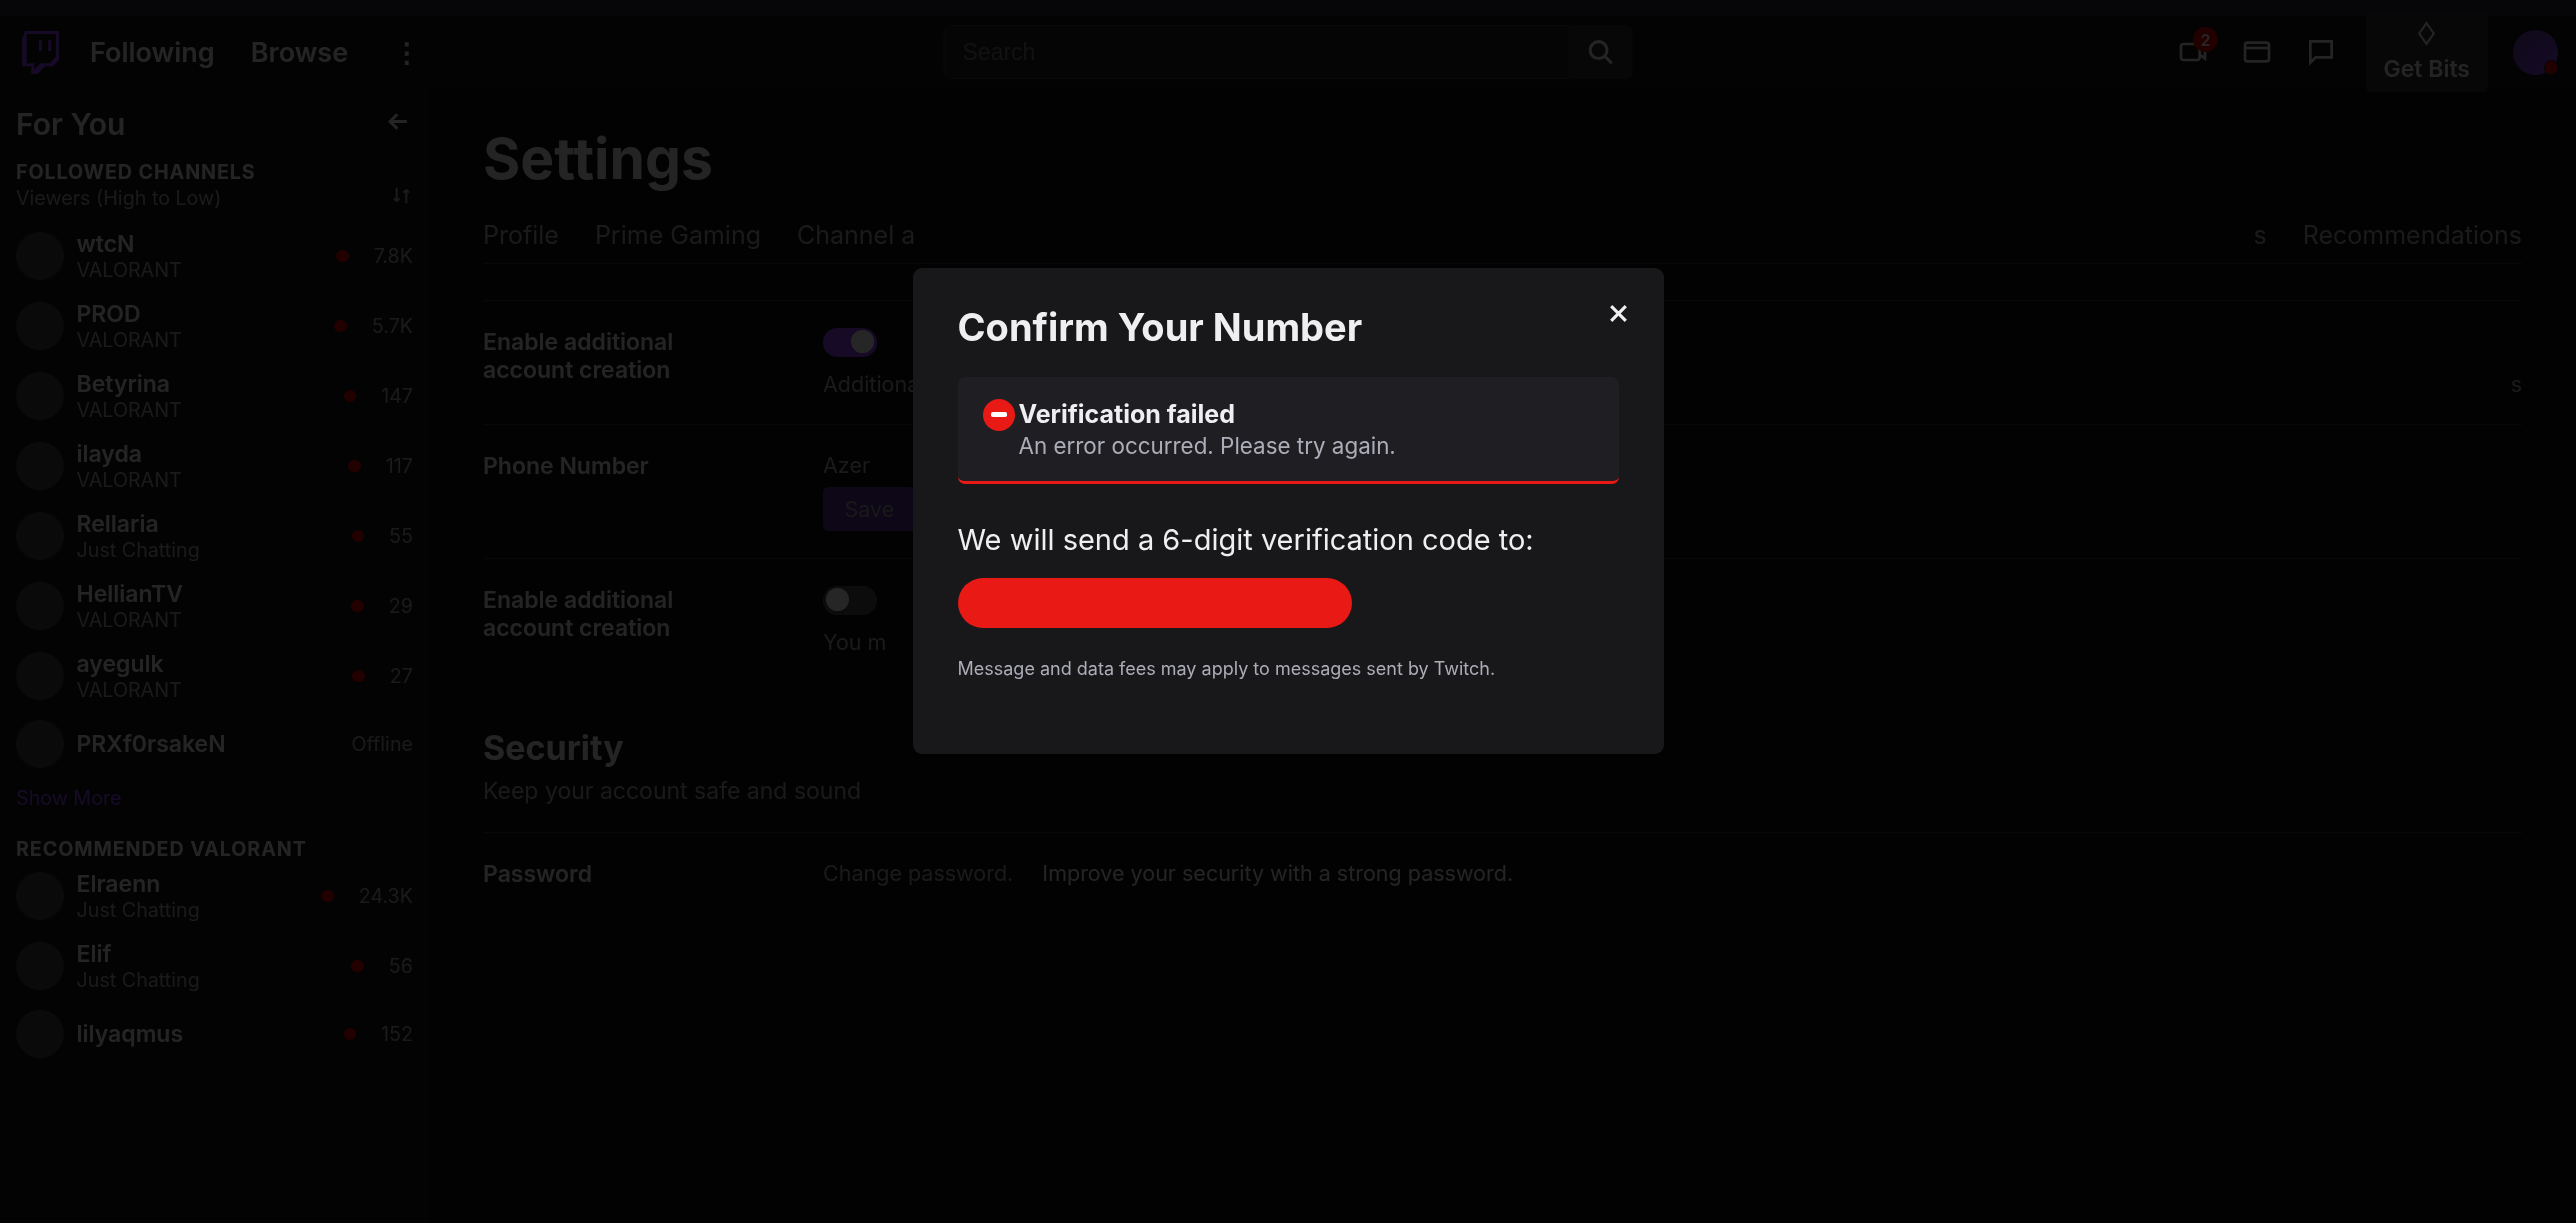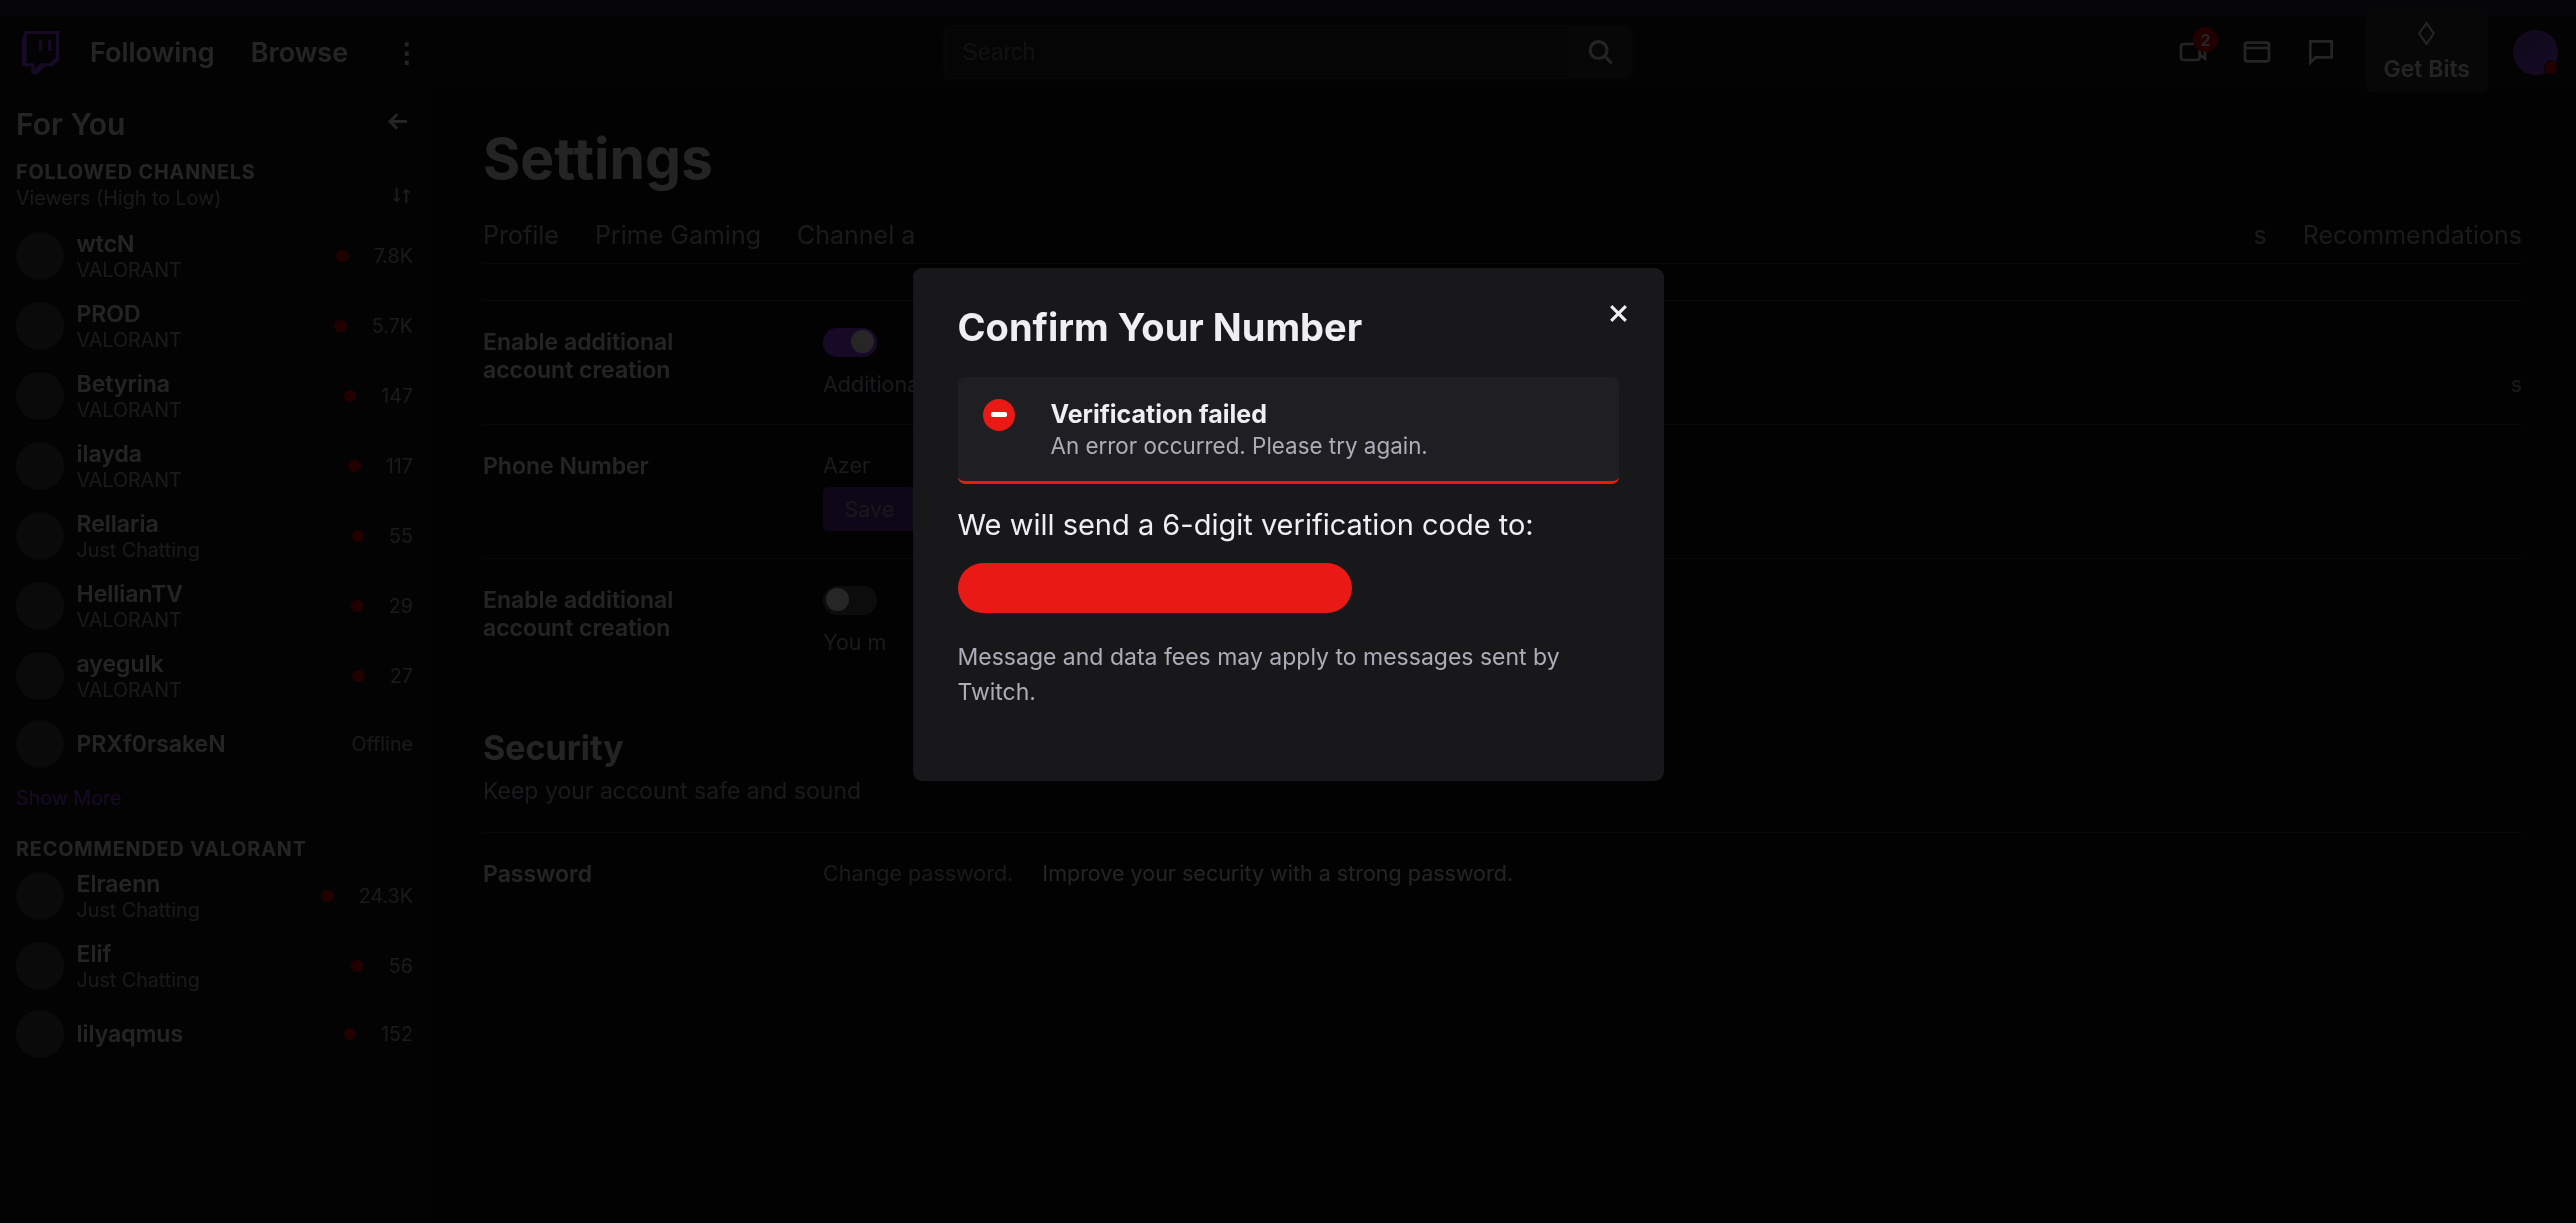--- a/index.html
+++ b/index.html
@@ -288,23 +288,23 @@
     cursor:pointer;
     width:36px; height:36px;
     display:flex; align-items:center; justify-content:center;
     font-size: 29px;
   }
   .alert {
     background: var(--bg-elev2);
     border-radius:7.2px;
     padding: 21.5px 25px;
     display:flex;
-    gap:36px;
+    gap:4px;
     border-bottom: 3.6px solid var(--red);
-    margin-bottom: 21px;
+    margin-bottom: 36px;
   }
   .alert-icon {
     width:32px; height:32px;
     border-radius:50%;
     background: var(--red);
     flex-shrink:0;
     display:flex; align-items:center; justify-content:center;
   }
   .alert-icon::after {
     content:"";
@@ -319,21 +319,21 @@
     line-height: 1.4;
     margin-bottom: 9px;
   }
   .redacted {
     width: 394px; height: 50px;
     background: var(--red);
     border-radius: 25px;
     margin: 18px 0 27px 0;
   }
   .modal-fine {
-    font-size: 23px;
+    font-size: 18px;
     color: var(--text-muted);
     line-height:1.5;
     margin-bottom: 36px;
   }
   .modal-actions {
     display:flex; justify-content:flex-end; gap:14.3px;
   }
   .btn {
     padding: 12.5px 27px;
     border-radius:5.4px;

